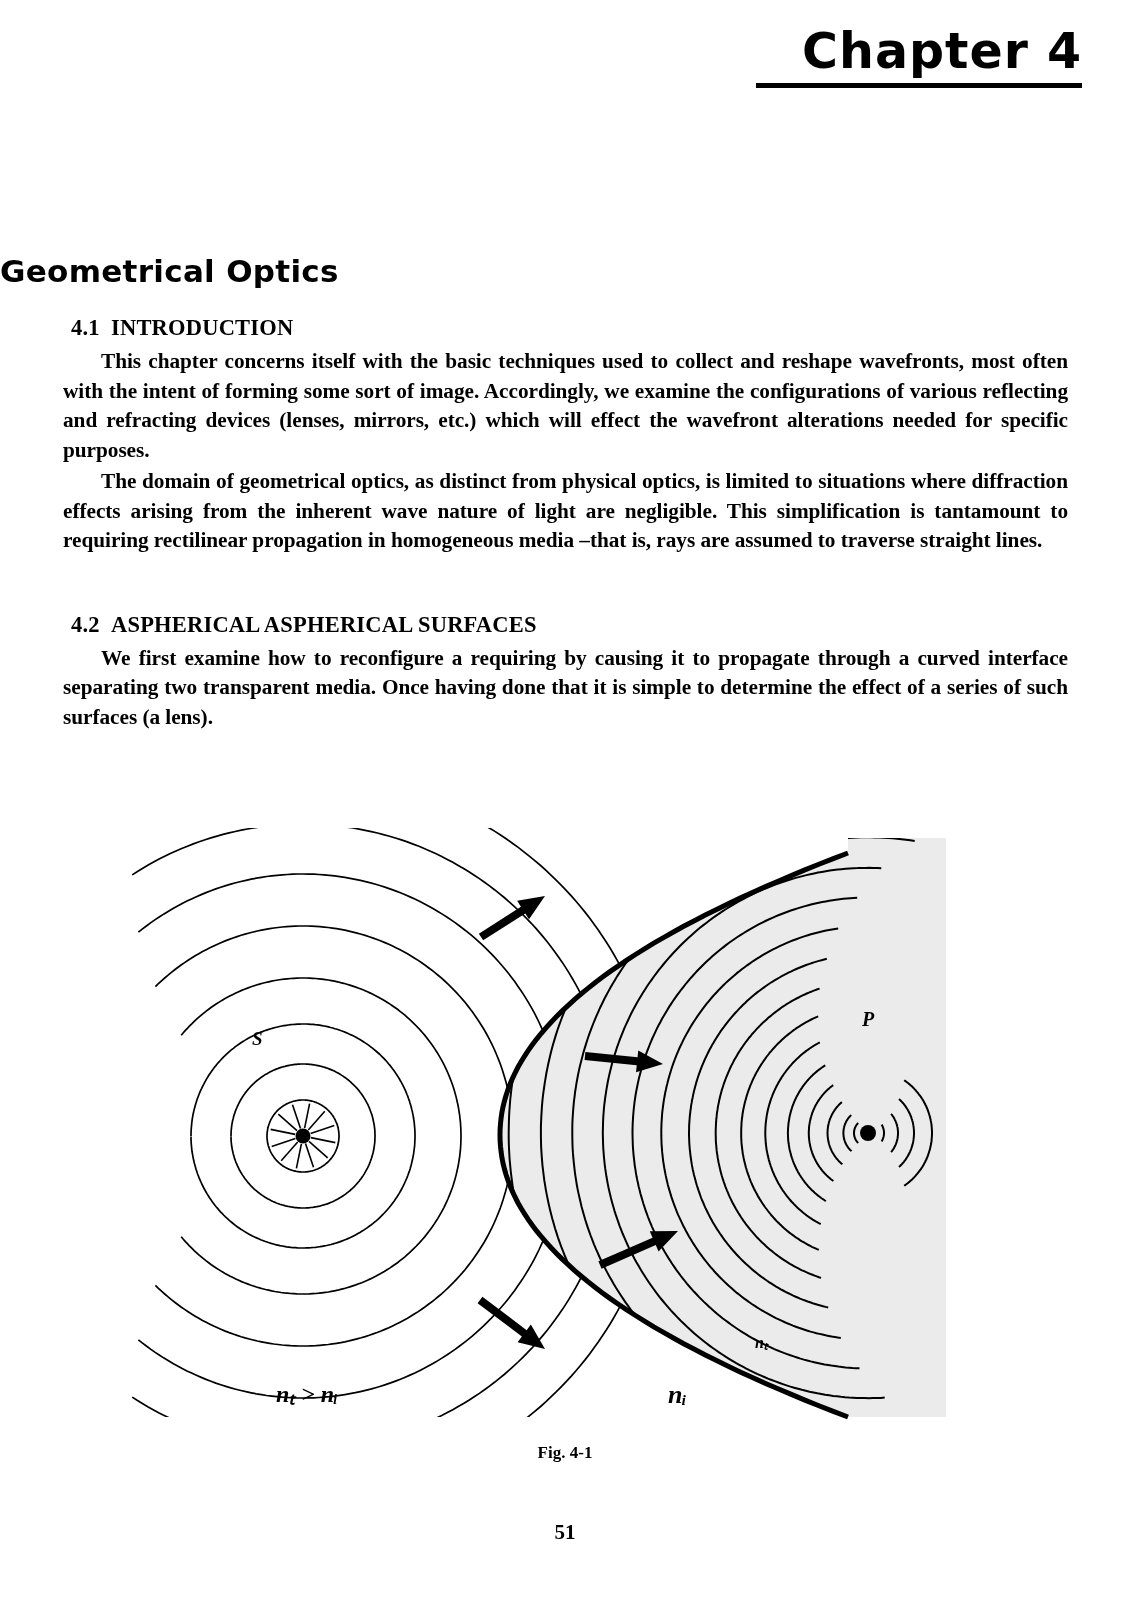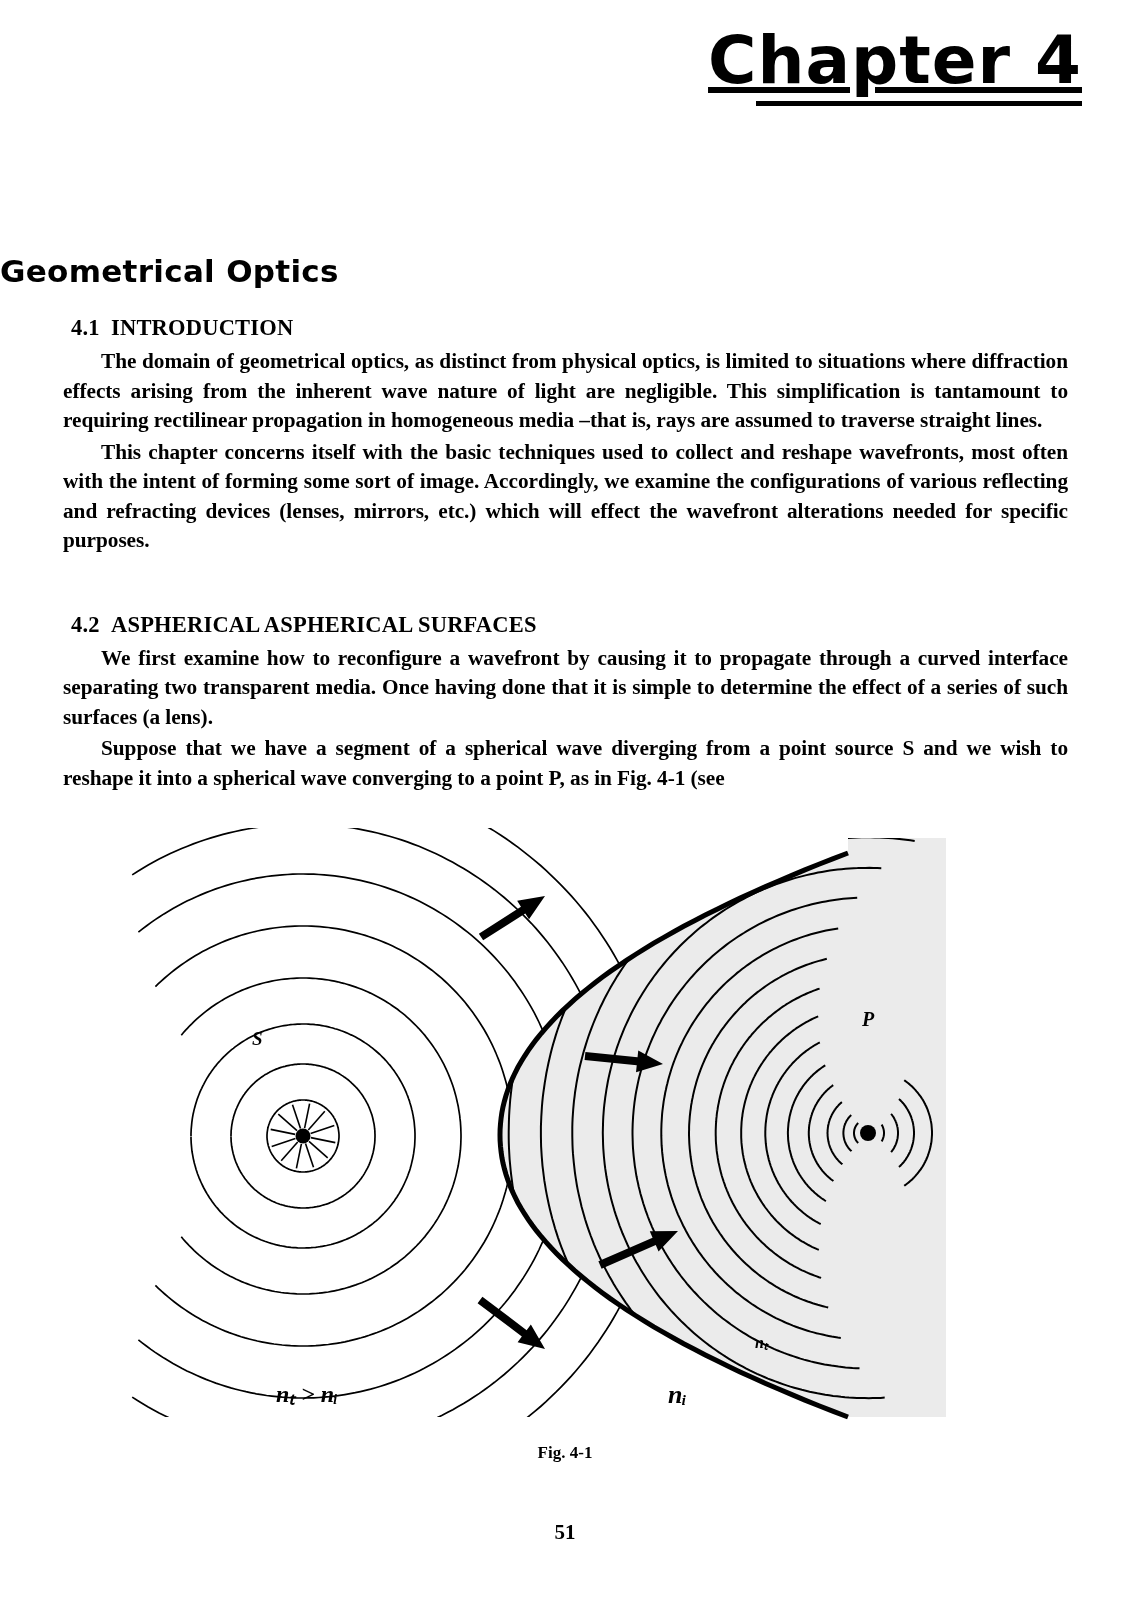--- a/index.html
+++ b/index.html
@@ -19,26 +19,25 @@
   
   #chapter-header {
     position: absolute;
     top: 26px;
     right: 48px;
     width: 520px;
     text-align: right;
   }
   #chapter-title-text {
     font-family: "DejaVu Sans", sans-serif;
-    font-size: 66px;
+    font-size: 49px;
     font-weight: bold;
     letter-spacing: 1px;
     line-height: 1.05;
     display: block;
-    text-decoration: underline;
   }
   #chapter-rule {
     margin-top: 6px;
     margin-left: auto;
     width: 326px;
     height: 5px;
     background: #000;
   }
 
   
@@ -135,29 +134,28 @@
 </div>
 
 <div id="page-title">Geometrical Optics</div>
 
 <div id="text-column">
 
   <p class="section-heading">
     <span class="secnum">4.1</span><span>INTRODUCTION</span>
   </p>
 
+  <p class="body-par" id="par-1-1">This chapter concerns itself with the basic techniques used to collect and reshape wavefronts, most often with the intent of forming some sort of image.  Accordingly, we examine the configurations of various reflecting and refracting devices (lenses, mirrors, etc.) which will effect the wavefront alterations needed for specific purposes.</p>
   <p class="body-par" id="par-1-2">The domain of geometrical optics, as distinct from physical optics, is limited to situations where diffraction effects arising from the inherent wave nature of light are negligible. This simplification is tantamount to requiring rectilinear propagation in homogeneous media –that is, rays are assumed to traverse straight lines.</p>
-  <p class="body-par" id="par-1-1">This chapter concerns itself with the basic techniques used to collect and reshape wavefronts, most often with the intent of forming some sort of image.  Accordingly, we examine the configurations of various reflecting and refracting devices (lenses, mirrors, etc.) which will effect the wavefront alterations needed for specific purposes.</p>
 
   <p class="section-heading" id="sec-2-heading">
     <span class="secnum">4.2</span><span>ASPHERICAL ASPHERICAL SURFACES</span>
   </p>
 
-  <p class="body-par" id="par-2-1">We first examine how to reconfigure a wavefront by causing it to propagate through a curved interface separating two transparent media.   Once having done that it is simple to determine the effect of a series of such surfaces (a lens).</p>
-  <p class="body-par" id="par-2-2">Suppose that we have a segment of a spherical wave diverging from a point source S and we wish to reshape it into a spherical wave converging to a point P, as in Fig. 4-1 (see</p>
+  <p class="body-par" id="par-2-1">We first examine how to reconfigure a requiring by causing it to propagate through a curved interface separating two transparent media.   Once having done that it is simple to determine the effect of a series of such surfaces (a lens).</p>
 </div>
 
 <div id="figure-block">
   <svg id="figure-svg" width="1130" height="700" viewBox="0 0 1130 700">
     <defs>
       <clipPath id="clip-dense">
         <path id="dense-shape" d="M848.0 25.0 L833.3 30.6 L818.9 36.3 L804.9 41.9 L791.3 47.6 L778.0 53.2 L765.0 58.8 L752.4 64.5 L740.1 70.1 L728.2 75.8 L716.6 81.4 L705.3 87.0 L694.4 92.7 L683.7 98.3 L673.4 104.0 L663.5 109.6 L653.8 115.2 L644.5 120.9 L635.5 126.5 L626.8 132.2 L618.4 137.8 L610.3 143.4 L602.5 149.1 L595.0 154.7 L587.9 160.4 L581.0 166.0 L574.4 171.6 L568.2 177.3 L562.2 182.9 L556.5 188.6 L551.1 194.2 L546.0 199.8 L541.1 205.5 L536.6 211.1 L532.3 216.8 L528.3 222.4 L524.6 228.0 L521.1 233.7 L517.9 239.3 L515.0 245.0 L512.4 250.6 L510.0 256.2 L507.9 261.9 L506.0 267.5 L504.4 273.2 L503.0 278.8 L501.9 284.4 L501.1 290.1 L500.5 295.7 L500.1 301.4 L500.0 307.0 L500.1 312.6 L500.5 318.3 L501.1 323.9 L501.9 329.6 L503.0 335.2 L504.4 340.8 L506.0 346.5 L507.9 352.1 L510.0 357.8 L512.4 363.4 L515.0 369.0 L517.9 374.7 L521.1 380.3 L524.6 386.0 L528.3 391.6 L532.3 397.2 L536.6 402.9 L541.1 408.5 L546.0 414.2 L551.1 419.8 L556.5 425.4 L562.2 431.1 L568.2 436.7 L574.4 442.4 L581.0 448.0 L587.9 453.6 L595.0 459.3 L602.5 464.9 L610.3 470.6 L618.4 476.2 L626.8 481.8 L635.5 487.5 L644.5 493.1 L653.8 498.8 L663.5 504.4 L673.4 510.0 L683.7 515.7 L694.4 521.3 L705.3 527.0 L716.6 532.6 L728.2 538.2 L740.1 543.9 L752.4 549.5 L765.0 555.2 L778.0 560.8 L791.3 566.4 L804.9 572.1 L818.9 577.7 L833.3 583.4 L848.0 589.0 L 946 589.0 L 946 10 L 848.0 10 Z"></path>
       </clipPath>
       <clipPath id="clip-incident">
         <path id="incident-shape" d="M848.0 25.0 L833.3 30.6 L818.9 36.3 L804.9 41.9 L791.3 47.6 L778.0 53.2 L765.0 58.8 L752.4 64.5 L740.1 70.1 L728.2 75.8 L716.6 81.4 L705.3 87.0 L694.4 92.7 L683.7 98.3 L673.4 104.0 L663.5 109.6 L653.8 115.2 L644.5 120.9 L635.5 126.5 L626.8 132.2 L618.4 137.8 L610.3 143.4 L602.5 149.1 L595.0 154.7 L587.9 160.4 L581.0 166.0 L574.4 171.6 L568.2 177.3 L562.2 182.9 L556.5 188.6 L551.1 194.2 L546.0 199.8 L541.1 205.5 L536.6 211.1 L532.3 216.8 L528.3 222.4 L524.6 228.0 L521.1 233.7 L517.9 239.3 L515.0 245.0 L512.4 250.6 L510.0 256.2 L507.9 261.9 L506.0 267.5 L504.4 273.2 L503.0 278.8 L501.9 284.4 L501.1 290.1 L500.5 295.7 L500.1 301.4 L500.0 307.0 L500.1 312.6 L500.5 318.3 L501.1 323.9 L501.9 329.6 L503.0 335.2 L504.4 340.8 L506.0 346.5 L507.9 352.1 L510.0 357.8 L512.4 363.4 L515.0 369.0 L517.9 374.7 L521.1 380.3 L524.6 386.0 L528.3 391.6 L532.3 397.2 L536.6 402.9 L541.1 408.5 L546.0 414.2 L551.1 419.8 L556.5 425.4 L562.2 431.1 L568.2 436.7 L574.4 442.4 L581.0 448.0 L587.9 453.6 L595.0 459.3 L602.5 464.9 L610.3 470.6 L618.4 476.2 L626.8 481.8 L635.5 487.5 L644.5 493.1 L653.8 498.8 L663.5 504.4 L673.4 510.0 L683.7 515.7 L694.4 521.3 L705.3 527.0 L716.6 532.6 L728.2 538.2 L740.1 543.9 L752.4 549.5 L765.0 555.2 L778.0 560.8 L791.3 566.4 L804.9 572.1 L818.9 577.7 L833.3 583.4 L848.0 589.0 L 0 589.0 L 0 -10 L 848.0 -10 Z"></path>

